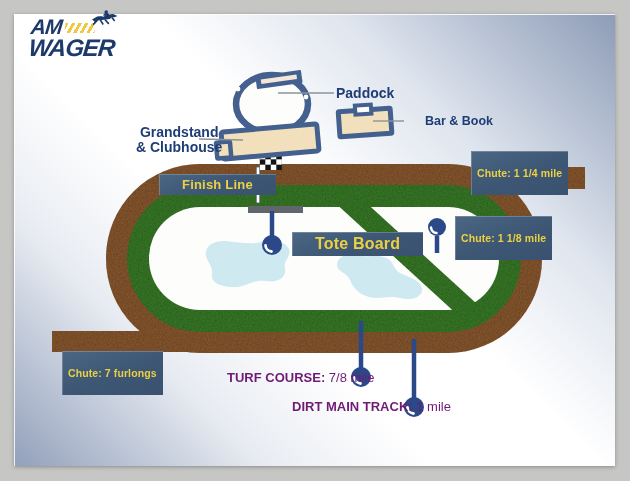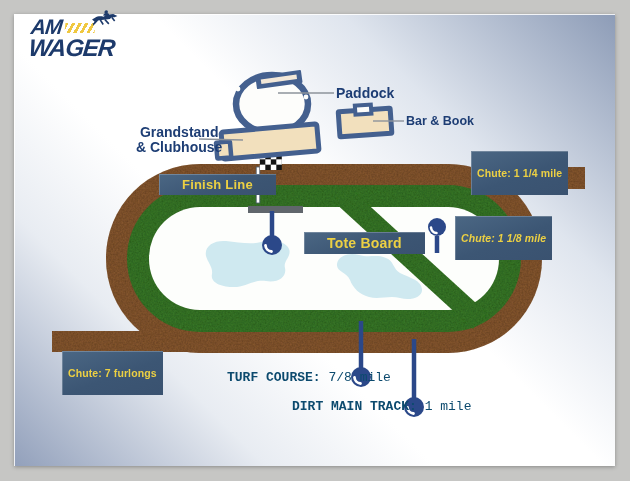--- a/index.html
+++ b/index.html
@@ -17,21 +17,21 @@
   
   .tag{
     position:absolute;white-space:nowrap;
     background:linear-gradient(160deg,#4b6784 0%,#3c5674 55%,#3a5270 100%);
     color:#ecd043;font-weight:bold;font-size:12px;padding:3px 23px;
     box-shadow:inset 1px 1px 0 rgba(255,255,255,.22);
     letter-spacing:.2px;
   }
   .tag.small{font-size:10.5px;padding:16px 6px;letter-spacing:.1px;}
   .plain{position:absolute;color:#1d3d74;font-weight:bold;white-space:nowrap;}
-  .measure{position:absolute;color:#0c4a6e;font-size:13px;font-weight:bold;white-space:nowrap;font-family:Liberation Mono, monospace;}
+  .measure{position:absolute;color:#701a75;font-size:13px;font-weight:bold;white-space:nowrap;}
   .measure .val{font-weight:normal;}
   
   .logo{position:absolute;left:30px;top:16px;color:#1d3a6b;font-style:italic;font-weight:bold;transform:skewX(-6deg);}
   .logo .row1{position:relative;display:flex;align-items:center;height:21px;}
   .logo .am{font-size:21px;letter-spacing:-1px;line-height:21px;}
   .logo .stripes{width:30px;height:10px;margin-left:3px;margin-top:2px;
     background:repeating-linear-gradient(115deg,#f0c840 0 3px,rgba(240,200,64,0) 3px 6px);}
   .logo .horse{position:absolute;left:58px;top:-6px;}
   .logo .wager{font-size:24px;letter-spacing:-1px;line-height:21px;}
 </style>
@@ -138,27 +138,27 @@
       <path d="M1.5,8.5 L4,7 C6,5.5 9,5.5 11.5,6 L14,4.5 L15,2.5 L16.5,4 L20,3.5 L24,5.5 L21.5,6.5 L19,6.5 L17.5,8 L14,8.5 L10,9 L7,9.5 L5,12 L2.5,14.5 L4,10.5 Z" fill="#1d3a6b"></path>
       <path d="M9,9 L12,13 M13,8.5 L17,12.5 M6,9.5 L3,13 M19,6.5 L22,10" stroke="#1d3a6b" stroke-width="1.4" fill="none"></path>
       <circle cx="13.5" cy="1.8" r="1.6" fill="#1d3a6b"></circle>
       <path d="M11,5 C11.5,2.5 14,2 15.5,3.5 L14,5.5 Z" fill="#1d3a6b"></path>
     </svg>
   </div>
   <div class="wager">WAGER</div>
 </div>
 
 <div class="tag" style="left:159px;top:174px;font-size:13px;">Finish Line</div>
-<div class="tag" style="left:304px;top:232px;font-size:14px;">Tote Board</div>
+<div class="tag" style="left:292px;top:232px;font-size:16px;">Tote Board</div>
 <div class="tag small" style="left:471px;top:151px;">Chute: 1 1/4 mile</div>
-<div class="tag small" style="left:455px;top:216px;font-style:italic;">Chute: 1 1/8 mile</div>
+<div class="tag small" style="left:455px;top:216px;">Chute: 1 1/8 mile</div>
 <div class="tag small" style="left:62px;top:351px;">Chute: 7 furlongs</div>
 
 <div class="plain" style="left:336px;top:85px;font-size:14px;">Paddock</div>
-<div class="plain" style="left:406px;top:114px;font-size:12.5px;">Bar &amp; Book</div>
+<div class="plain" style="left:425px;top:114px;font-size:12.5px;">Bar &amp; Book</div>
 <div class="plain" style="left:136px;top:125px;font-size:14px;line-height:14.5px;text-align:center;">
   <span>Grandstand</span><br>
   <span>&amp; Clubhouse</span>
 </div>
 
 <div class="measure" style="left:227px;top:370px;">
   <span>TURF COURSE:</span>
   <span class="val">7/8 mile</span>
 </div>
 <div class="measure" style="left:268px;top:399px;padding-left:24px;">

